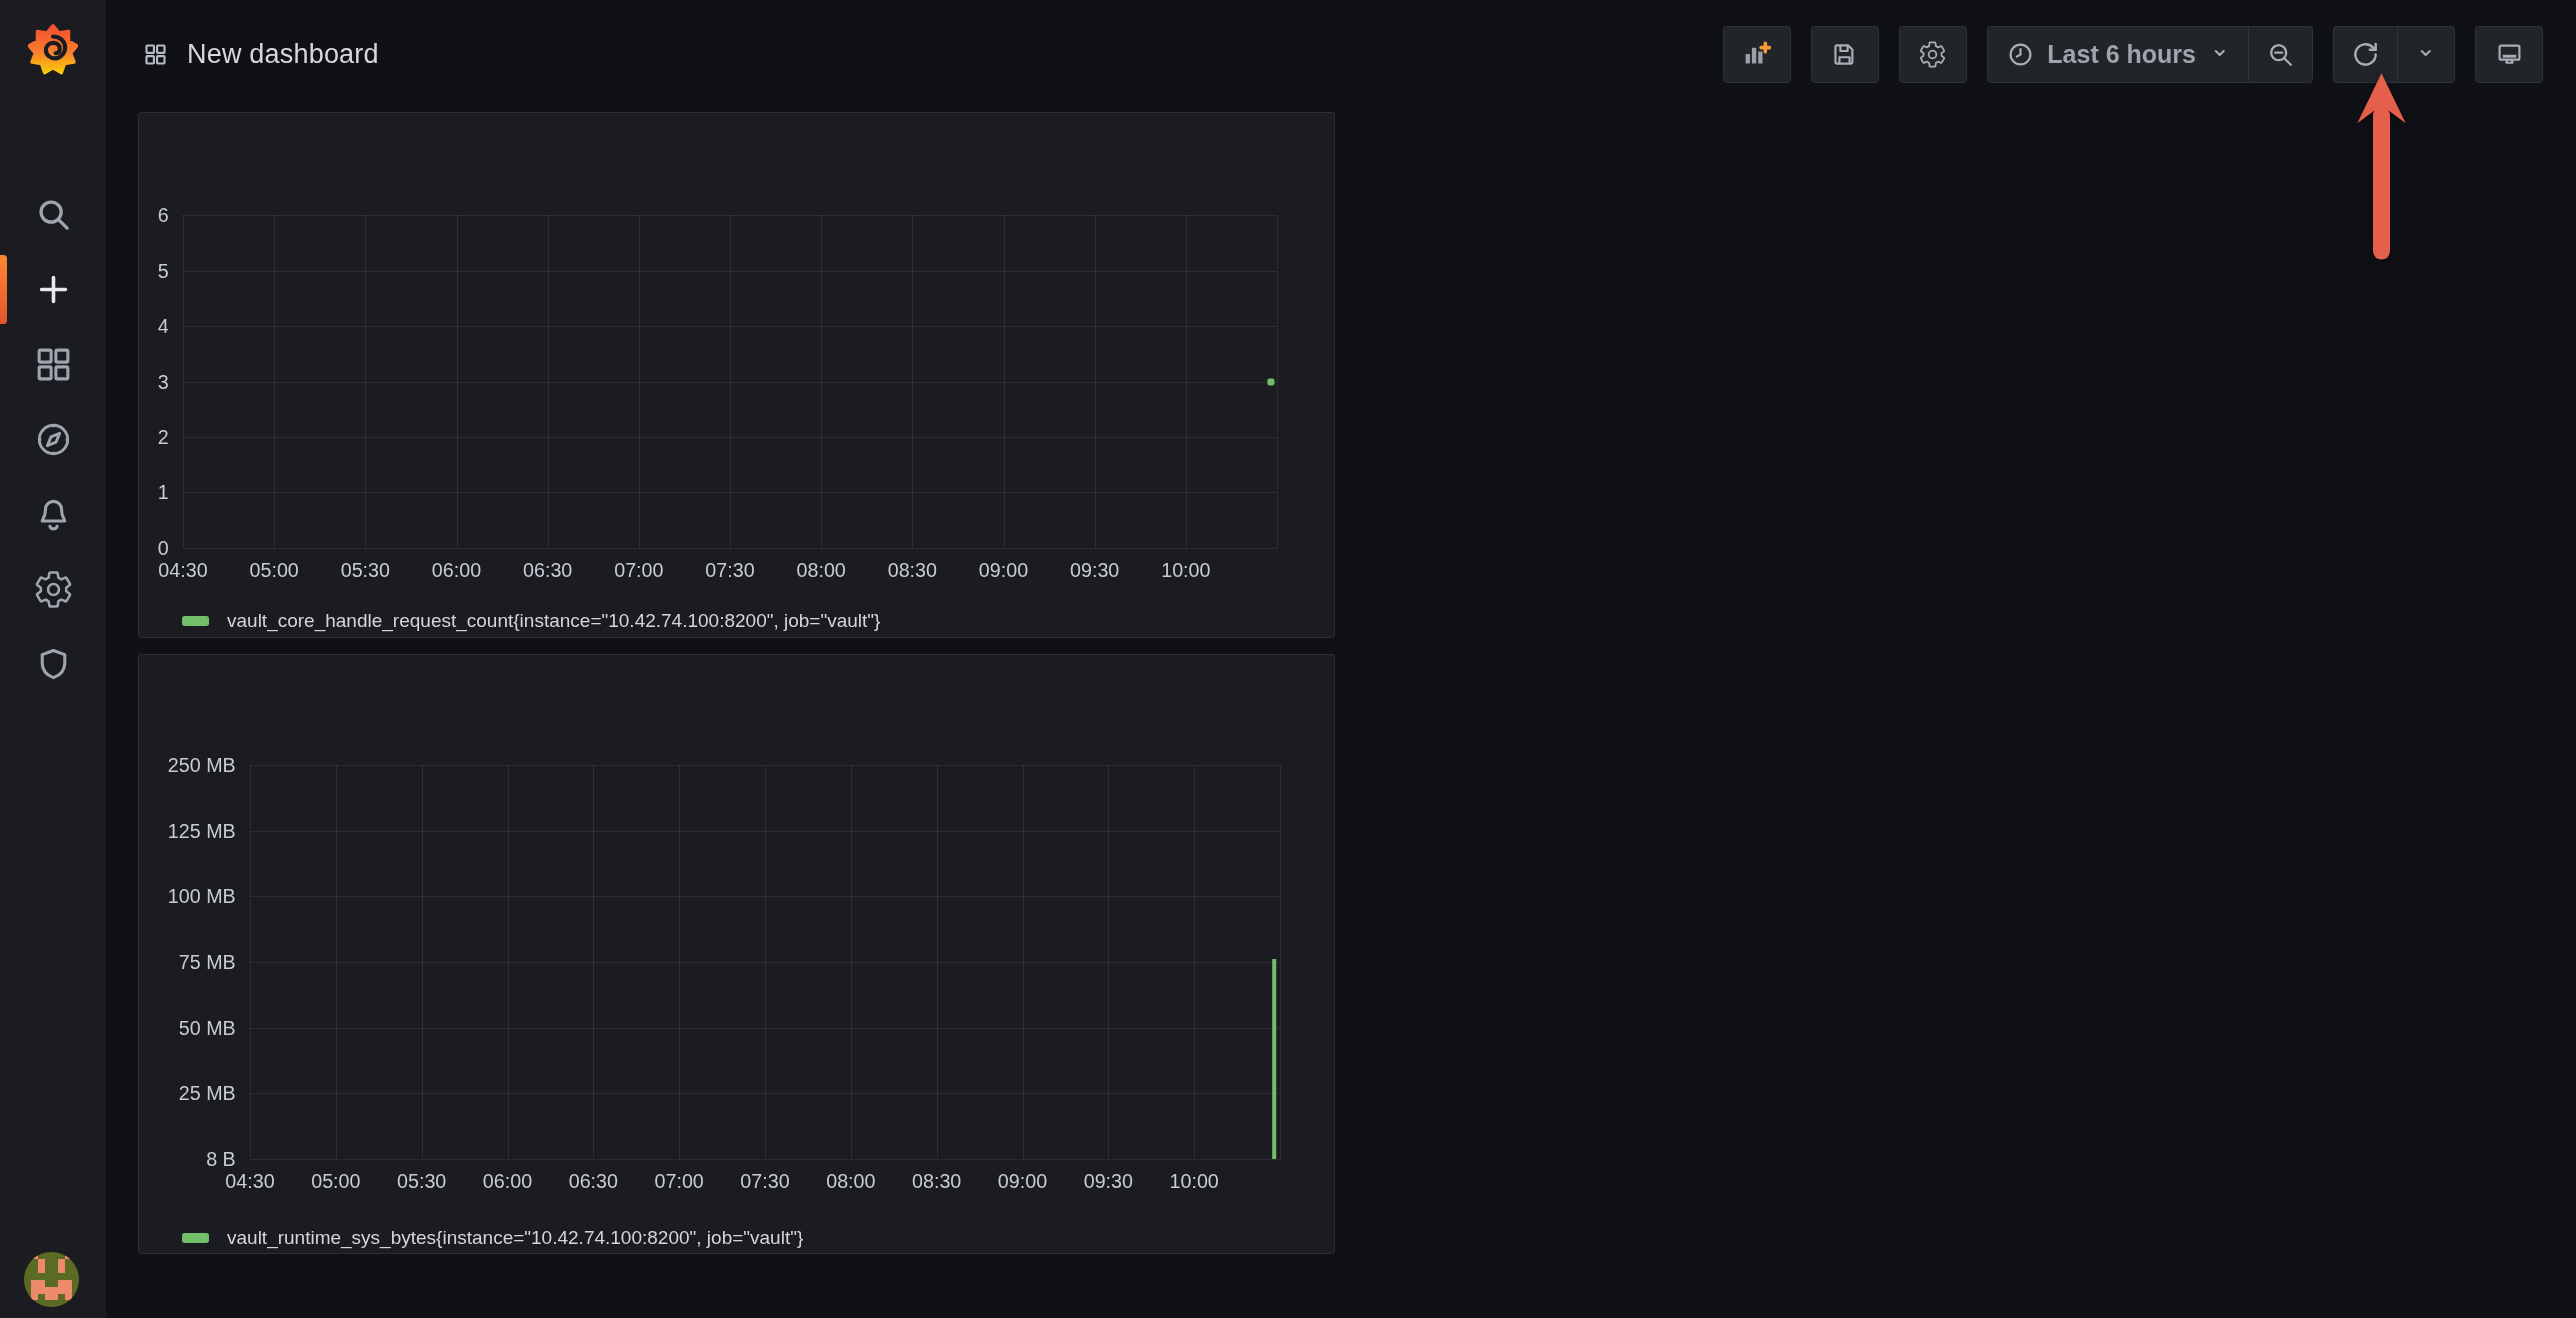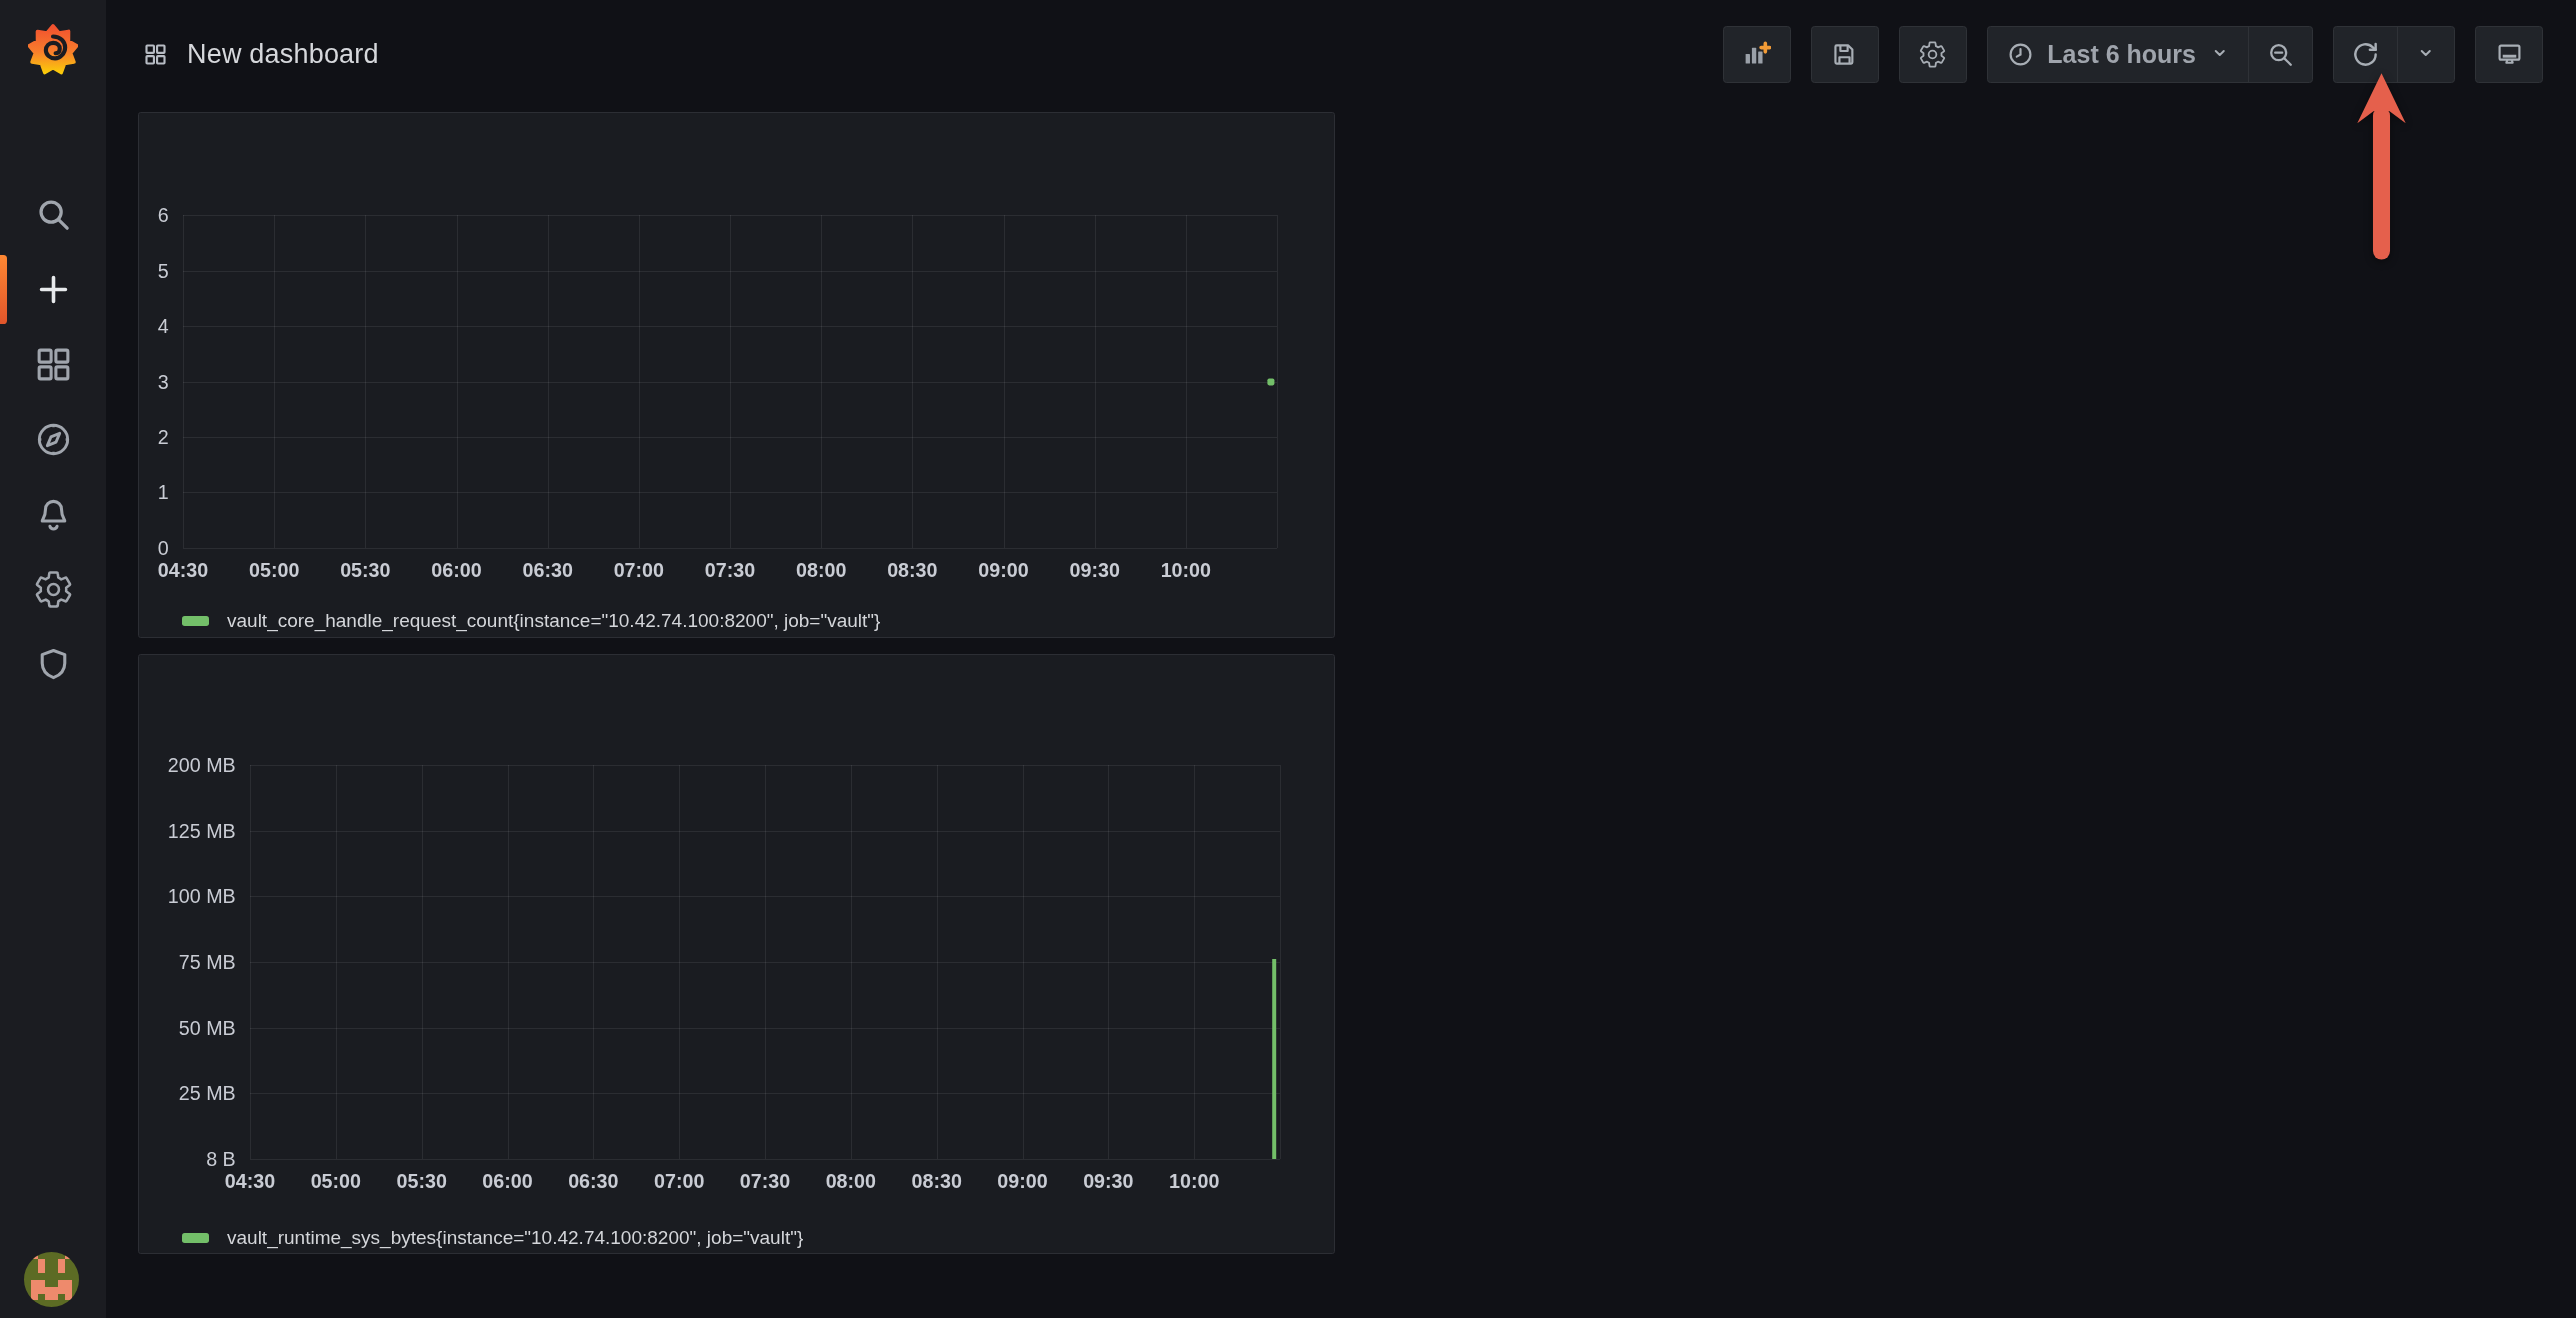--- a/index.html
+++ b/index.html
@@ -58,21 +58,21 @@
   #panel-1 { left:138px; top:654px; width:1197px; height:600px; }
   .panel-title { position:absolute; top:14.3px; left:0; right:0; text-align:center; margin:0;
     font-size:24px; font-weight:700; color:#d8d9da; cursor:pointer; }
   .plot-area { position:absolute; }
   #panel-0 .plot-area { left:44px; top:102px; width:1094px; height:333px; }
   #panel-1 .plot-area { left:111px; top:110px; width:1030px; height:394px; }
   .gridline { position:absolute; background:rgba(255,255,255,0.08); }
   .gridline.v { top:0; bottom:0; width:0.9px; }
   .gridline.h { left:0; right:0; height:0.9px; }
   .x-tick-label { position:absolute; top:calc(100% + 10.7px); transform:translateX(-50%);
-    font-size:19.7px; font-weight:700; color:#c9ccd4; white-space:nowrap; }
+    font-size:19.7px; font-weight:400; color:#c9ccd4; white-space:nowrap; }
   .y-tick-label { position:absolute; right:calc(100% + 14.3px); transform:translateY(-50%);
     font-size:19.7px; font-weight:500; color:#c9ccd4; white-space:nowrap; }
   .dot { position:absolute; width:7.2px; height:7.2px; border-radius:1.8px; transform:translate(-50%,-50%); }
   .spike { position:absolute; width:3.6px; transform:translateX(-50%); }
   .legend { position:absolute; left:43px; display:flex; align-items:center; gap:18px;
     font-size:19px; color:#d4d6da; cursor:pointer; }
   #panel-0 .legend { top:497px; }
   #panel-1 .legend { top:572px; }
   .swatch { width:27px; height:9.8px; border-radius:2.7px; display:inline-block; }
 
@@ -335,21 +335,21 @@
           <div class="y-tick-label" style="top: 83.3333%;">25 MB</div>
           <div class="gridline h" style="top: 66.6667%;"></div>
           <div class="y-tick-label" style="top: 66.6667%;">50 MB</div>
           <div class="gridline h" style="top: 50%;"></div>
           <div class="y-tick-label" style="top: 50%;">75 MB</div>
           <div class="gridline h" style="top: 33.3333%;"></div>
           <div class="y-tick-label" style="top: 33.3333%;">100 MB</div>
           <div class="gridline h" style="top: 16.6667%;"></div>
           <div class="y-tick-label" style="top: 16.6667%;">125 MB</div>
           <div class="gridline h" style="top: 0%;"></div>
-          <div class="y-tick-label" style="top: 0%;">200 MB</div>
+          <div class="y-tick-label" style="top: 0%;">250 MB</div>
           <div class="spike" style="left: 99.4444%; top: 49.3333%; height: 50.6667%; background: rgb(115, 191, 105);"></div>
         </div>
       <div class="legend">
         <span class="swatch" style="background: rgb(115, 191, 105);"></span>
         <span>vault_runtime_sys_bytes{instance="10.42.74.100:8200", job="vault"}</span>
       </div>
     </section>
   </main>
 
   <svg class="annotation-arrow" viewBox="0 0 88 222">

